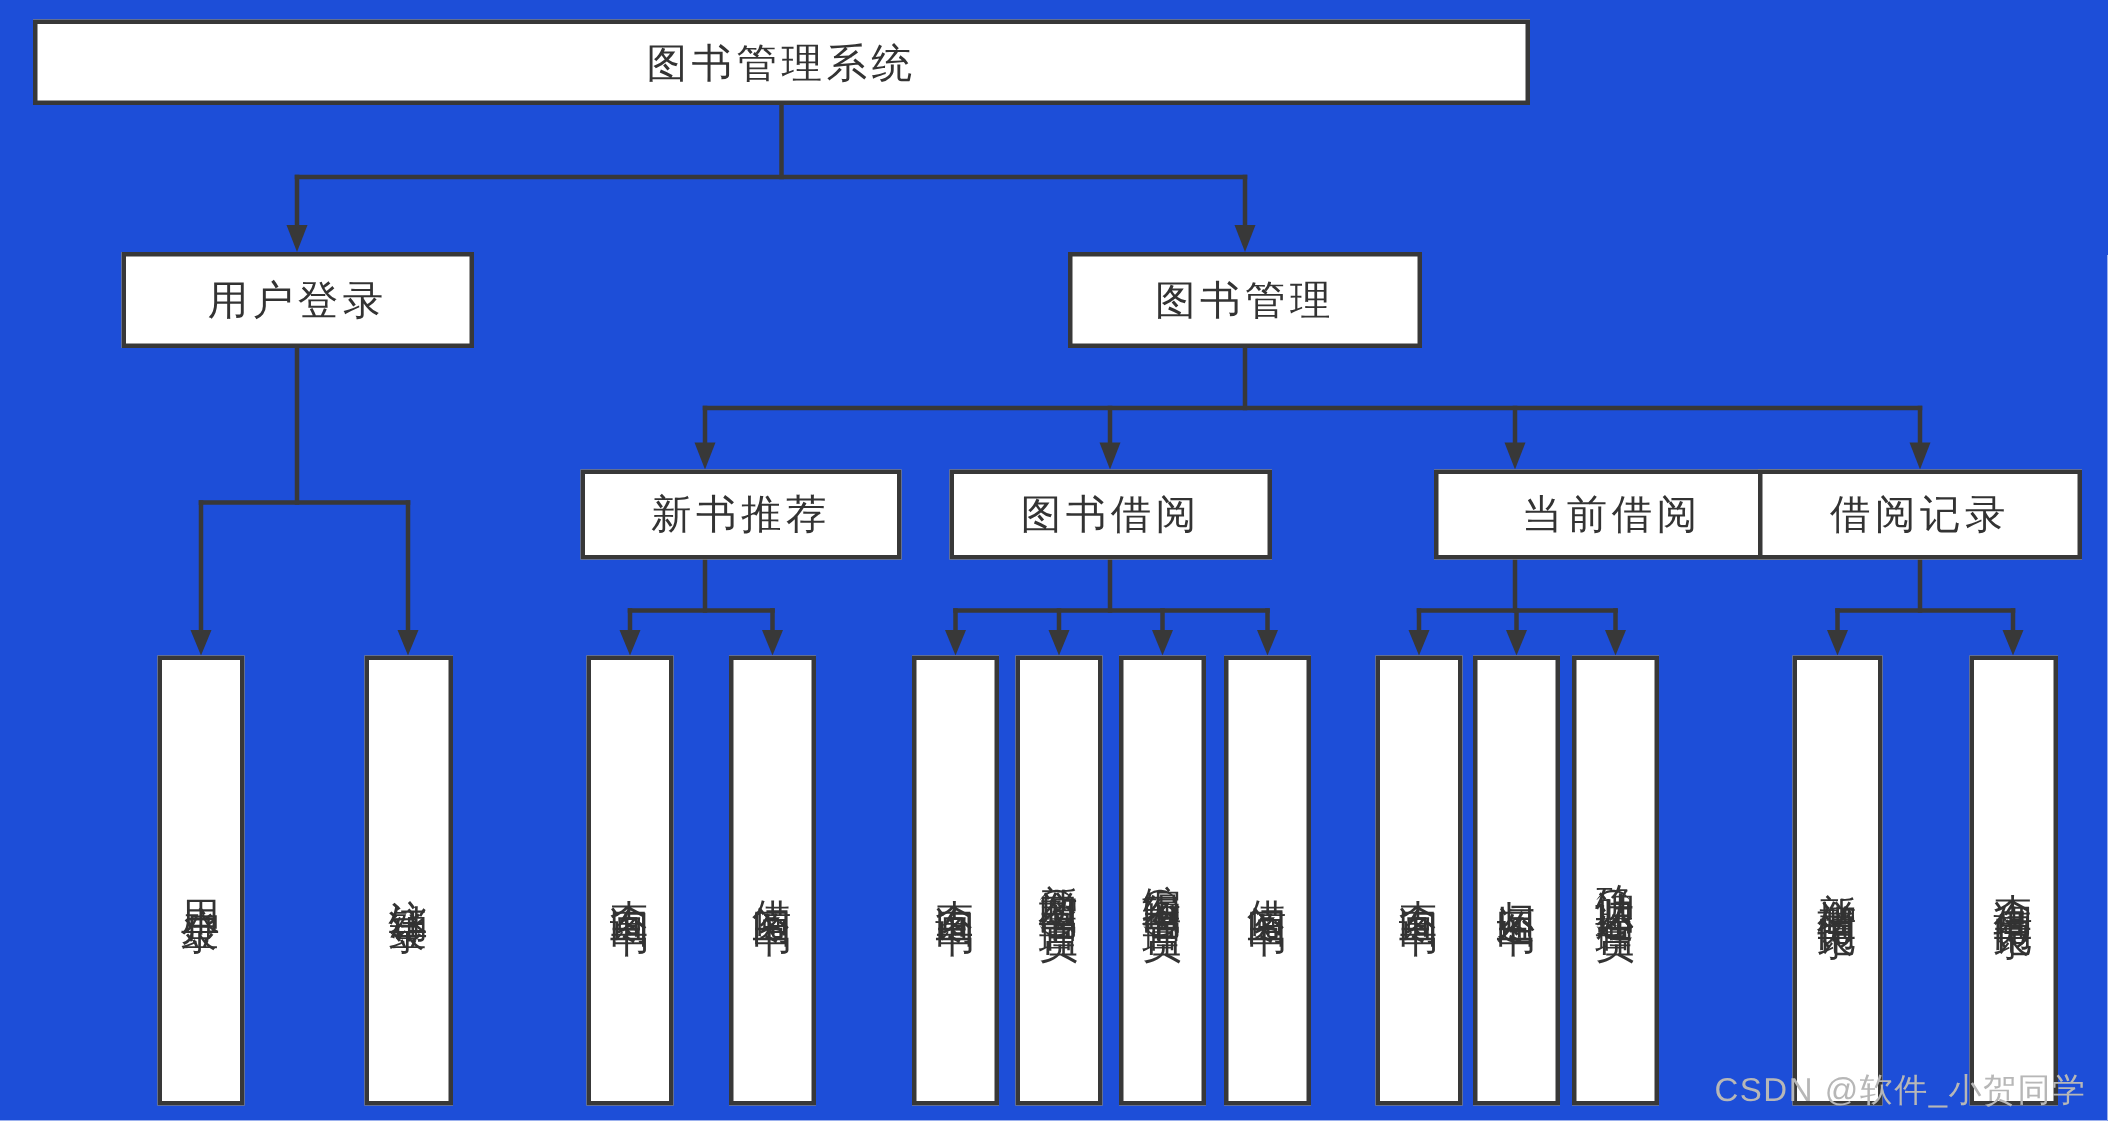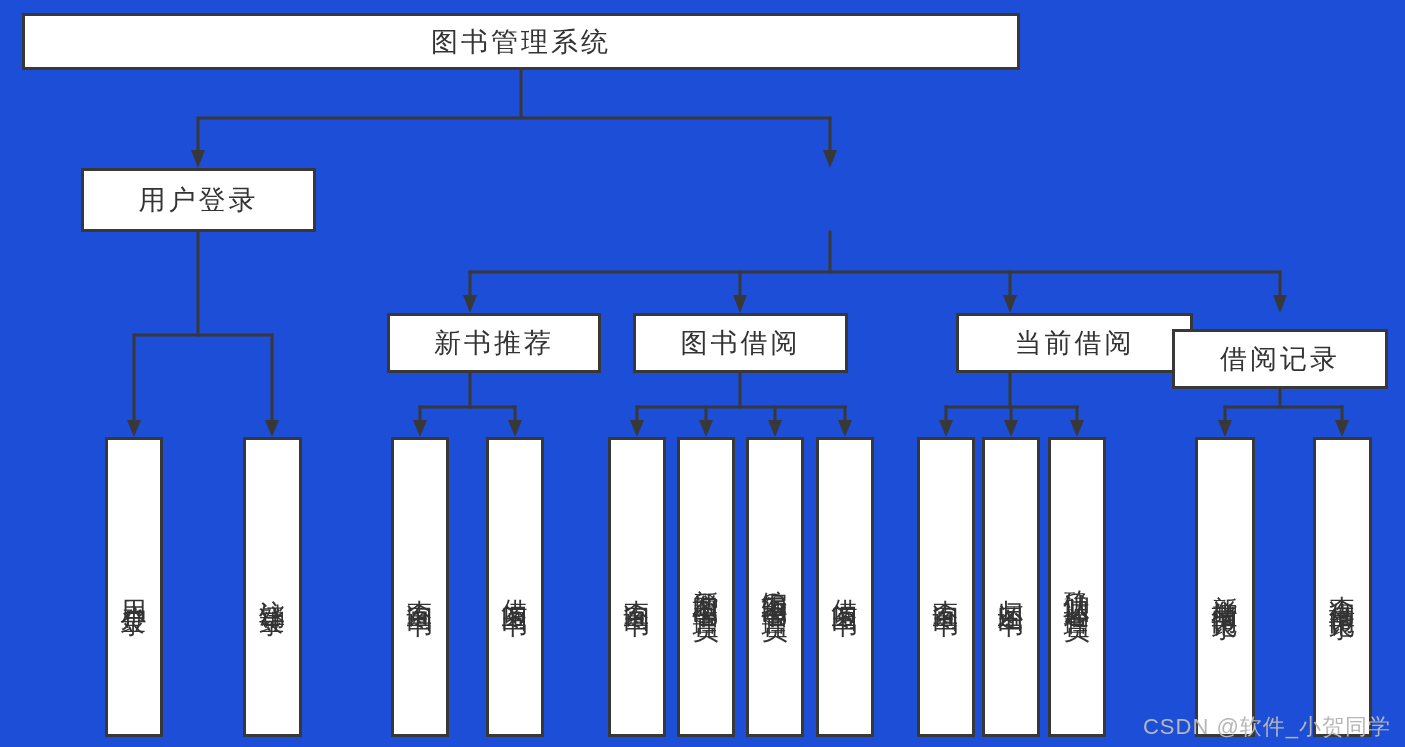--- a/index.html
+++ b/index.html
@@ -116,25 +116,26 @@
     <line x1="1225" y1="407" x2="1342" y2="407"></line>
     <line x1="1225" y1="407" x2="1225" y2="421"></line>
     <polygon points="1218,420 1232,420 1225,437"></polygon>
     <line x1="1342" y1="407" x2="1342" y2="421"></line>
     <polygon points="1335,420 1349,420 1342,437"></polygon>
   </svg>
 
   <div class="node hnode" style="left:22px; top:13px; width:998px; height:57px;">图书管理系统</div>
 
   <div class="node hnode" style="left:81px; top:168px; width:235px; height:64px;">用户登录</div>
+  <div class="node hnode" style="left:712px; top:168px; width:236px; height:64px;">图书管理</div>
 
   <div class="node hnode" style="left:363px; top:313px; width:214px; height:60px;margin-left:24px;">新书推荐</div>
   <div class="node hnode" style="left:633px; top:313px; width:215px; height:60px;">图书借阅</div>
   <div class="node hnode" style="left:956px; top:313px; width:237px; height:60px;">当前借阅</div>
-  <div class="node hnode" style="left:1172px; top:313px; width:216px; height:60px;margin-top:16px;">借阅记录</div>
+  <div class="node hnode" style="left:1172px; top:313px; width:216px; height:60px;">借阅记录</div>
 
   <div class="node vnode" style="left:105px; top:437px; width:58px; height:300px;">用户登录</div>
   <div class="node vnode" style="left:243px; top:437px; width:59px; height:300px;">注销登录</div>
 
   <div class="node vnode" style="left:391px; top:437px; width:58px; height:300px;">查询图书</div>
   <div class="node vnode" style="left:486px; top:437px; width:58px; height:300px;">借阅图书</div>
 
   <div class="node vnode" style="left:608px; top:437px; width:58px; height:300px;">查询图书</div>
   <div class="node vnode" style="left:677px; top:437px; width:58px; height:300px;">新增图书（管理员）</div>
   <div class="node vnode" style="left:746px; top:437px; width:58px; height:300px;">编辑图书（管理员）</div>

